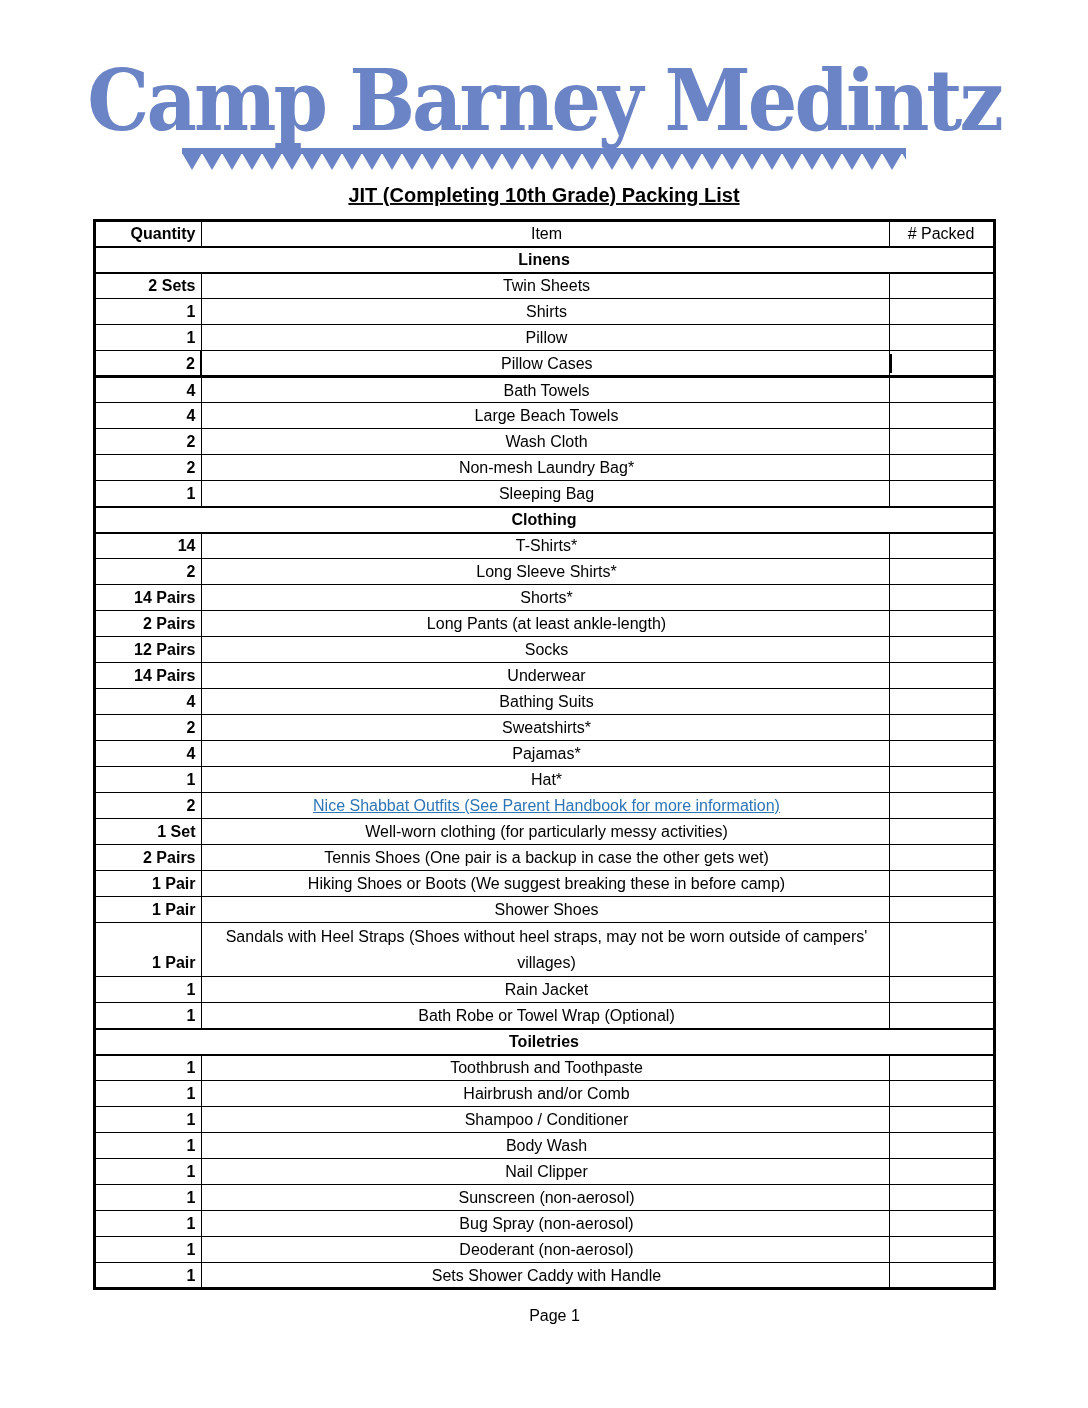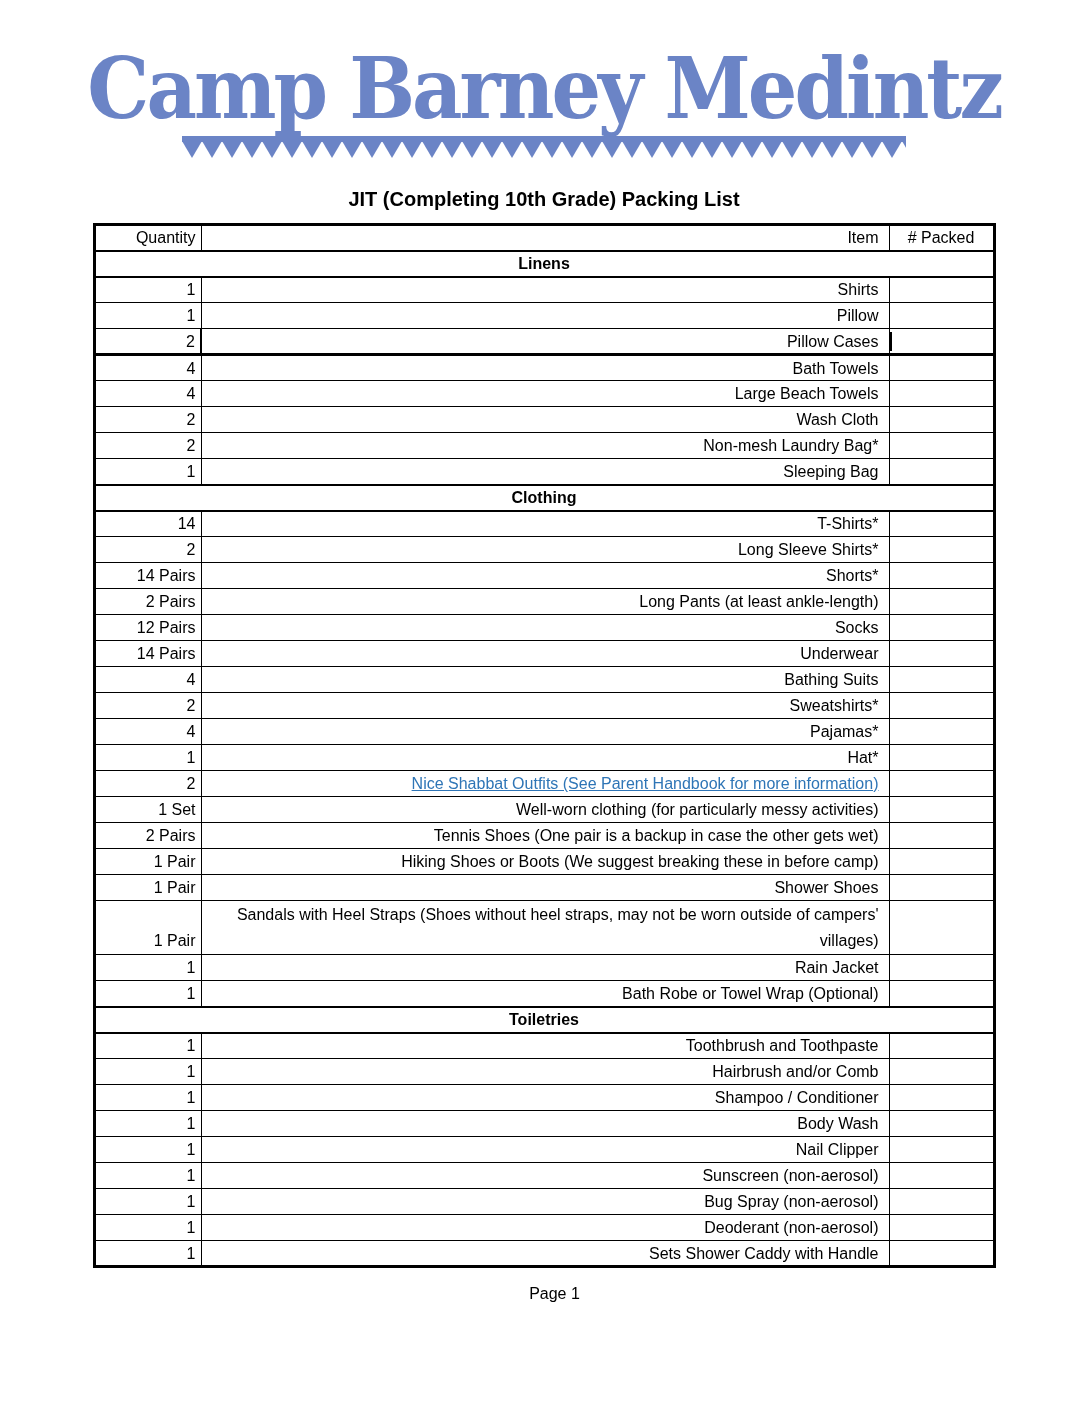--- a/index.html
+++ b/index.html
@@ -8,56 +8,56 @@
     --ink:#111;
   }
   *{box-sizing:border-box;margin:0;padding:0;}
   html,body{background:#fff;}
   body{
     width:1088px;height:1408px;overflow:hidden;
     font-family:"Liberation Sans",sans-serif;color:var(--ink);
     position:relative;
   }
   
-  .logo-wrap{padding-top:44px;text-align:center;}
+  .logo-wrap{padding-top:56px;text-align:center;}
   .logo-text{
     display:inline-block;
     font-family:"DejaVu Serif",serif;
     font-weight:700;
     font-size:78px;
     line-height:90px;
     letter-spacing:-3px;
     color:var(--brand);
     transform:scaleY(1.08);
     white-space:nowrap;
   }
   .logo-zigzag{display:block;margin:2px auto 0 auto;}
   
-  .titles{text-align:center;margin-top:24px;}
+  .titles{text-align:center;margin-top:8px;text-decoration:underline;}
   .title-line{font-size:20px;font-weight:700;line-height:30px;color:#000;}
   
   table.packing{
     width:900px;margin:9px auto 0 auto;
     border-collapse:collapse;table-layout:fixed;
     border:3px solid #000;
   }
   col.c-qty{width:107px;}
   col.c-item{width:688px;}
   col.c-packed{width:105px;}
   td,th{
     border:1px solid #000;
     font-size:16px;font-weight:400;
     height:26px;line-height:19px;
     vertical-align:middle;
     overflow:hidden;
     color:#000;
   }
   tr.header-row th{border-bottom:2px solid #000;}
-  th.qty, td.qty{text-align:right;padding-right:5px;}
-  th.item, td.item{text-align:right;padding-left:13px;padding-right:10px;}
+  th.qty, td.qty{text-align:right;padding-right:5px;font-weight:bold;}
+  th.item, td.item{text-align:center;padding-left:13px;padding-right:10px;}
   th.packed, td.packed{text-align:center;}
   td.section{
     font-weight:700;text-align:center;
     border-top:2px solid #000;border-bottom:2px solid #000;
     padding-left:0;
   }
   tr.caret-row td{border-bottom:3px solid #000;}
   tr.caret-row td.qty{border-right:2px solid #000;}
   td.packed{position:relative;}
   .caret{
@@ -102,20 +102,25 @@
       <th class="qty">Quantity</th>
       <th class="item">Item</th>
       <th class="packed"># Packed</th>
     </tr>
   </thead>
   <tbody>
   <tr>
         <td colspan="3" class="section">Linens</td>
       </tr>
       <tr>
+        <td class="qty">2 Sets</td>
+        <td class="item">Twin Sheets</td>
+        <td class="packed"></td>
+      </tr>
+      <tr>
         <td class="qty">1</td>
         <td class="item">Shirts</td>
         <td class="packed"></td>
       </tr>
       <tr>
         <td class="qty">1</td>
         <td class="item">Pillow</td>
         <td class="packed"></td>
       </tr>
       <tr class="caret-row">

